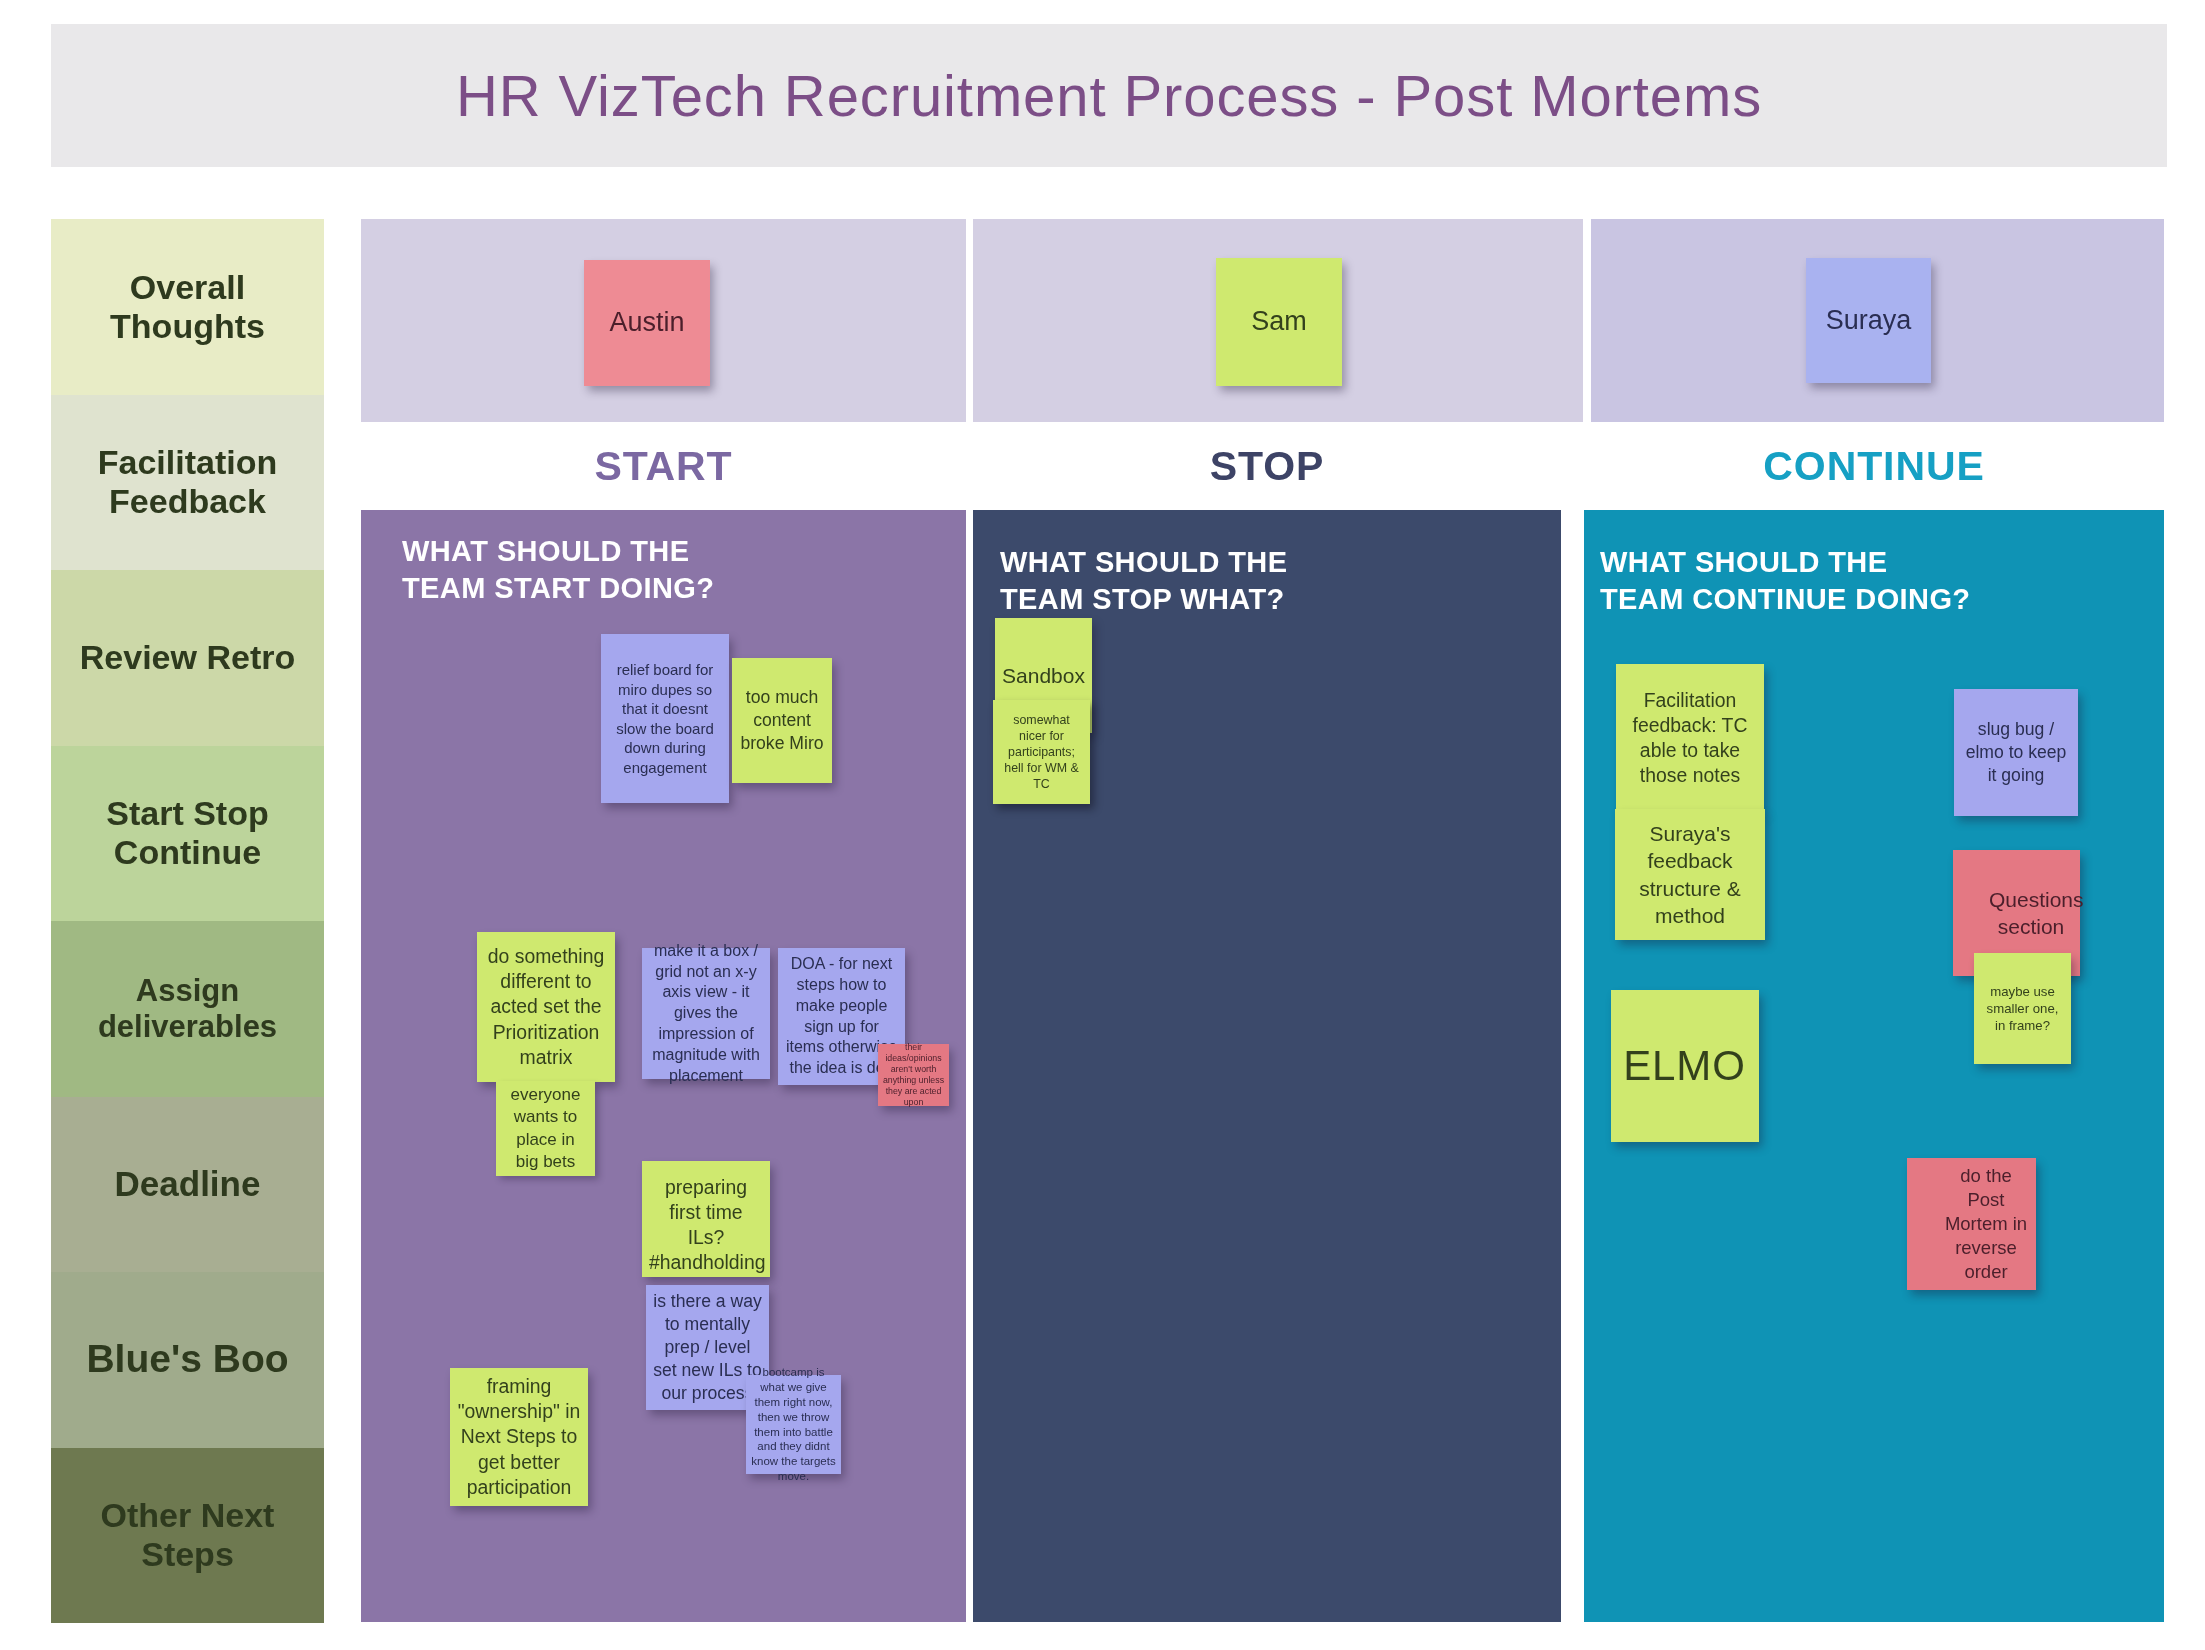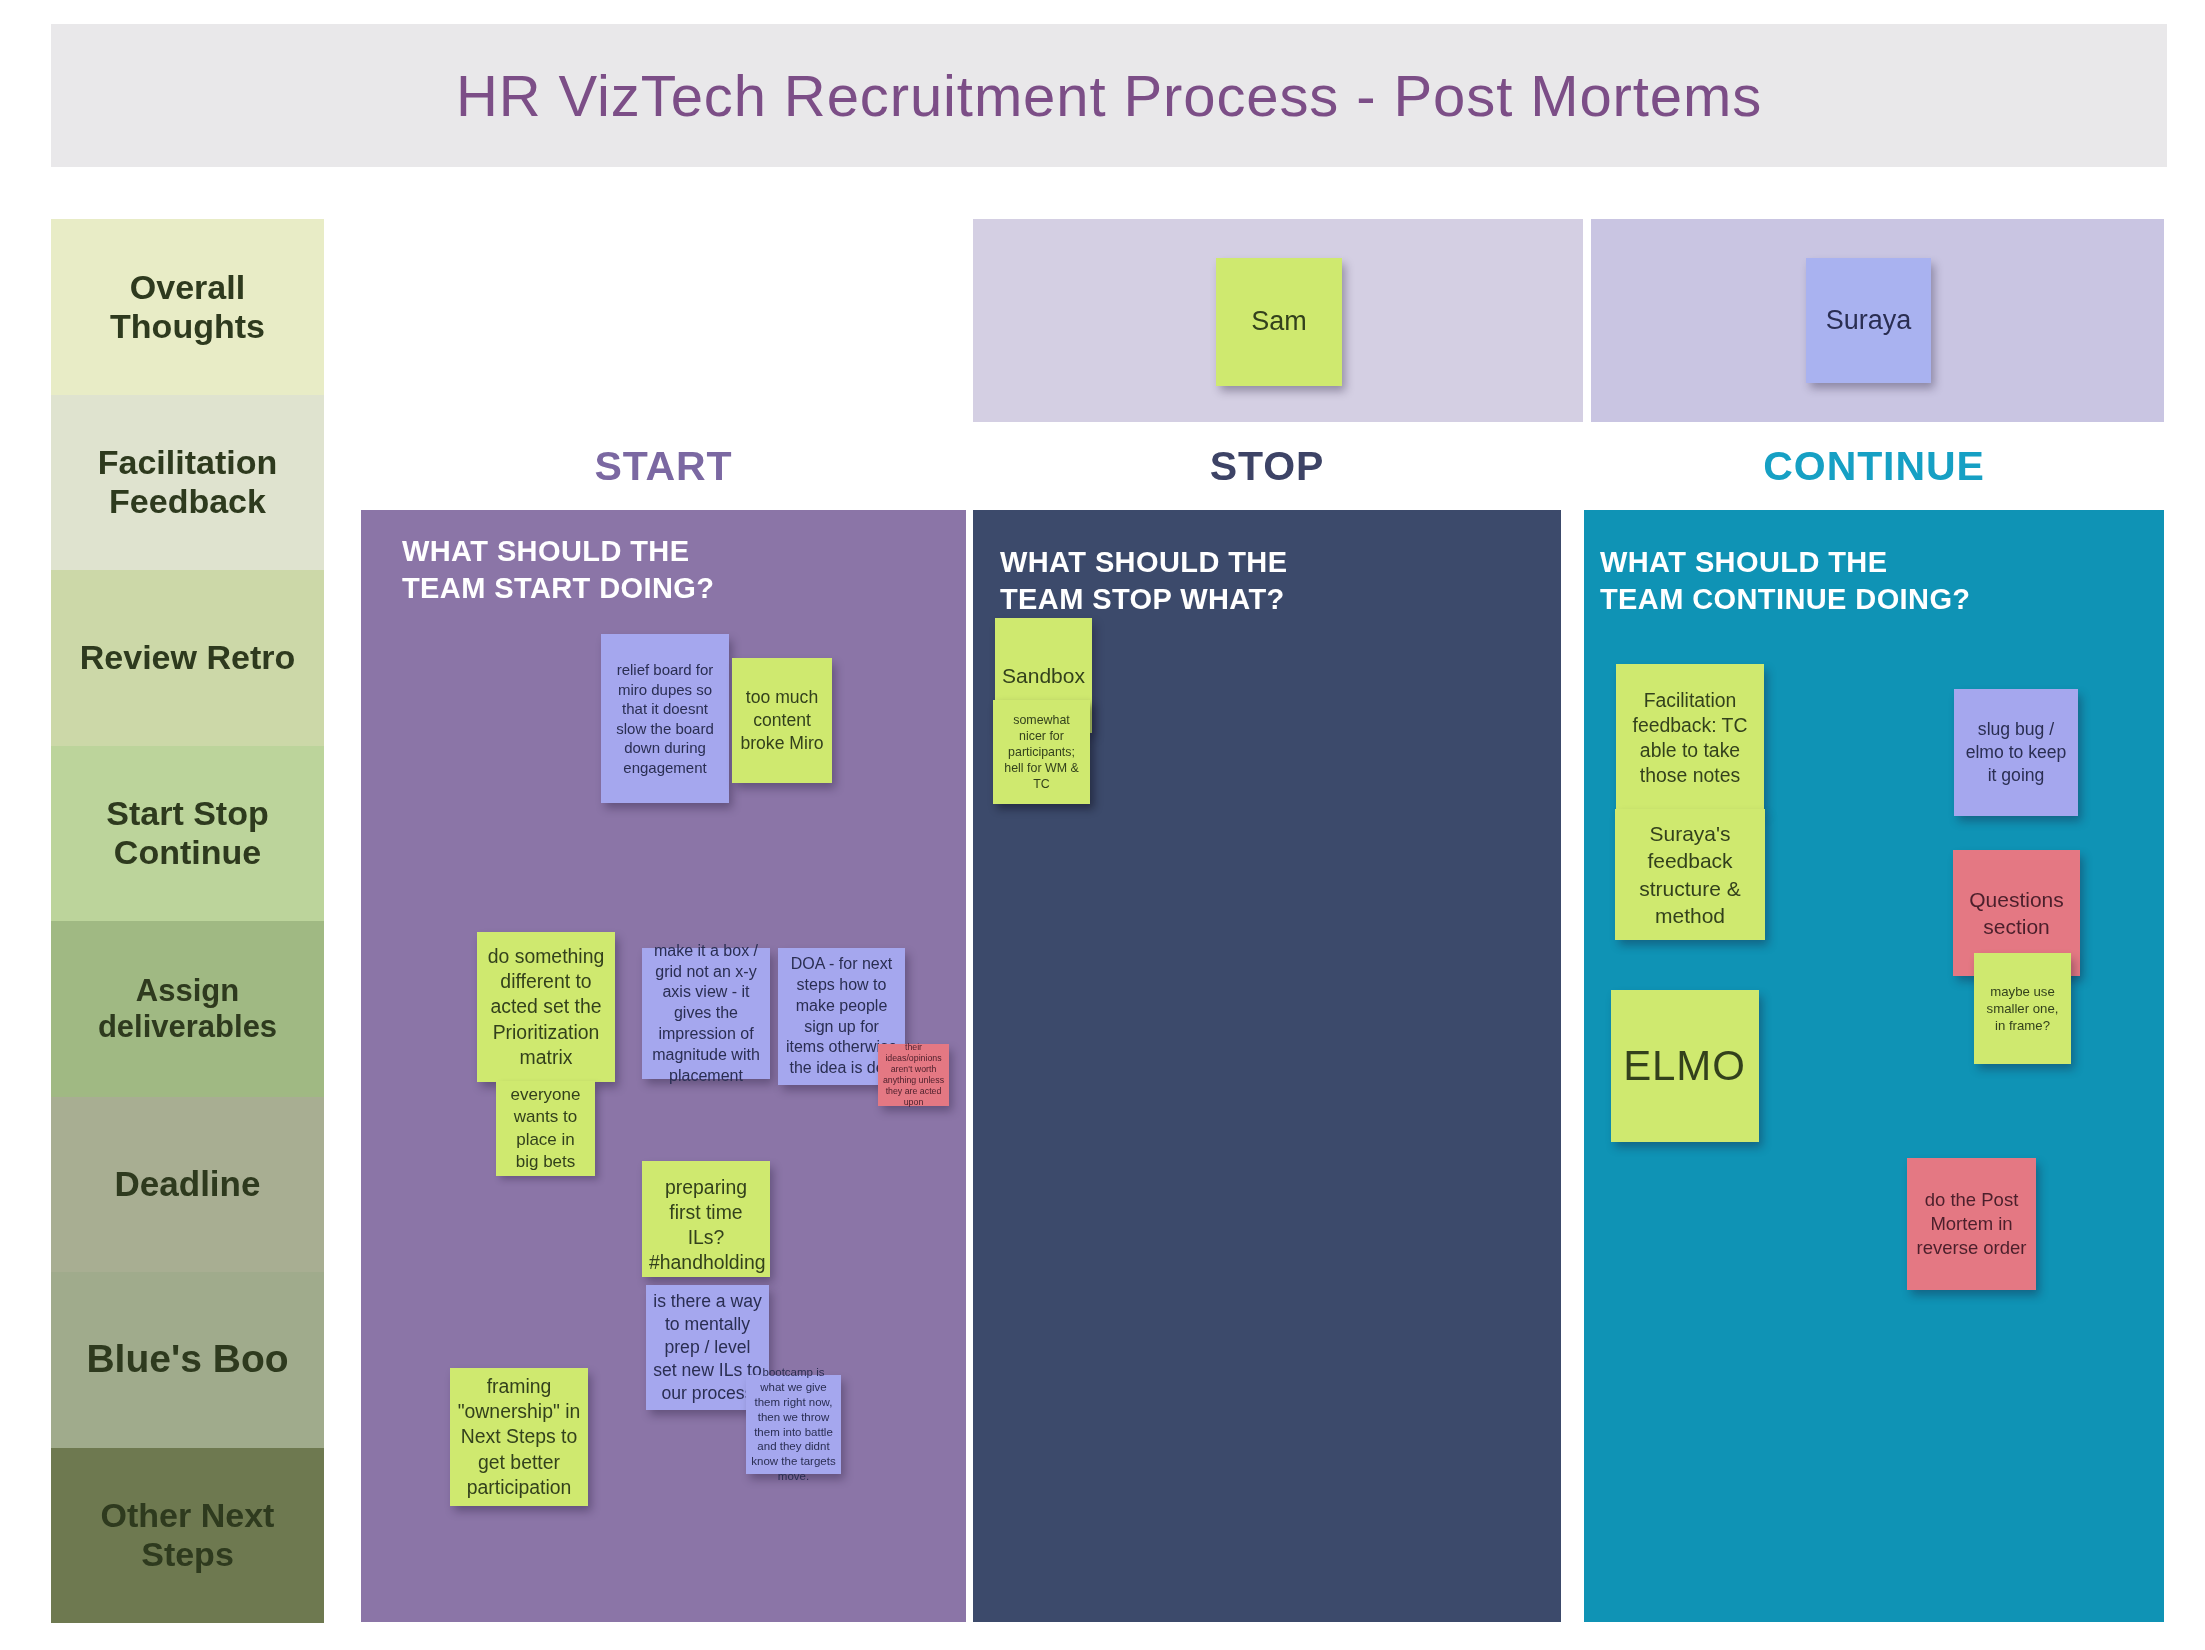--- a/index.html
+++ b/index.html
@@ -44,21 +44,21 @@
   
   .sticky{
     position:absolute;display:flex;align-items:center;justify-content:center;text-align:center;
     padding:7px;box-sizing:border-box;line-height:1.3;
     box-shadow:4.4px 6.2px 8.8px rgba(25,18,45,0.35);
   }
   .sticky .sticky-text{display:block;width:100%;}
   .sticky.green{background:var(--sticky-green);color:var(--green-text);}
   .sticky.purple{background:var(--sticky-purple);color:var(--purple-text);}
   .sticky.blue{background:var(--sticky-blue);color:var(--purple-text);}
-  .sticky.pink{background:var(--sticky-pink);color:var(--pink-text);}
+  .sticky.pink{background:var(--sticky-pink);color:var(--pink-text);padding-left:36px;}
   .sticky.person-pink{background:var(--person-pink);color:var(--pink-text);}
 </style>
 </head>
 <body>
 
 <div class="board">
 
   <header class="banner">
     <h1>HR VizTech Recruitment Process - Post Mortems</h1>
   </header>
@@ -83,20 +83,25 @@
       <span>Deadline</span>
     </div>
     <div class="srow" style="background:var(--sidebar-7);font-size:39px">
       <span>Blue's Boo</span>
     </div>
     <div class="srow" style="background:var(--sidebar-8);font-size:34px">
       <span>Other Next Steps</span>
     </div>
   </nav>
 
+  <section class="lav-panel" style="left:361px;width:605px;background:var(--lavender-panel)">
+    <div class="sticky person-pink" style="left:223px;top:41px;width:126px;height:126px;font-size:27px">
+      <span class="sticky-text">Austin</span>
+    </div>
+  </section>
   <section class="lav-panel" style="left:973px;width:610px;background:var(--lavender-panel)">
     <div class="sticky green" style="left:243px;top:39px;width:126px;height:128px;font-size:27px">
       <span class="sticky-text">Sam</span>
     </div>
   </section>
   <section class="lav-panel" style="left:1591px;width:573px;background:var(--lavender-panel-right)">
     <div class="sticky blue" style="left:215px;top:39px;width:125px;height:125px;font-size:27px">
       <span class="sticky-text">Suraya</span>
     </div>
   </section>

